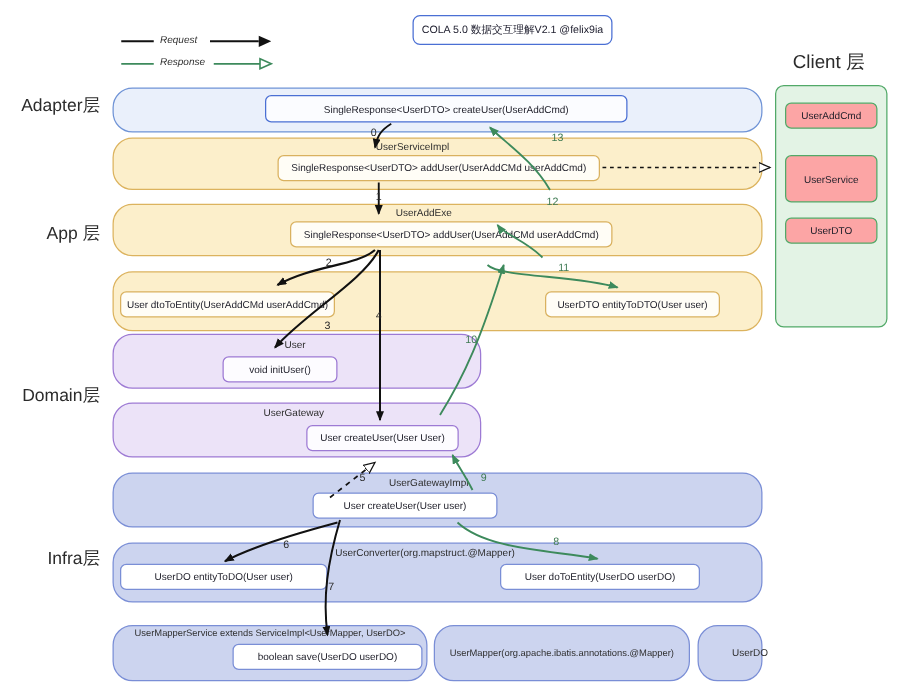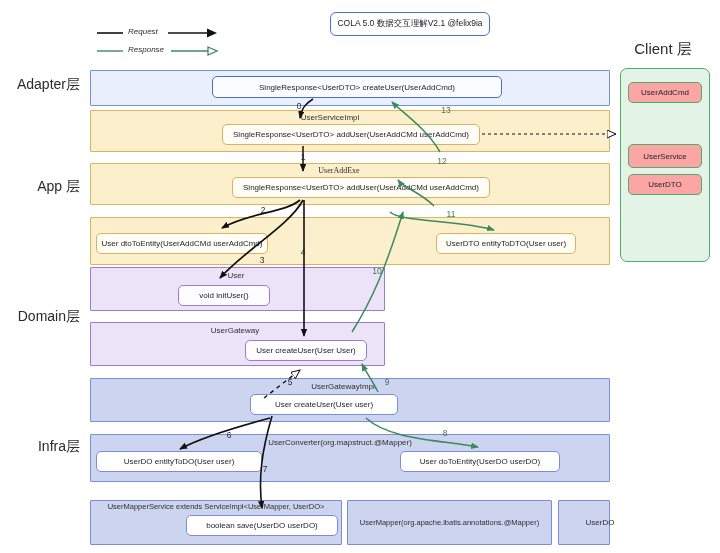--- a/index.html
+++ b/index.html
@@ -23,21 +23,21 @@
   .legend-label{font-size:8px;color:#303030;font-style:italic;}
 
   
   .layer-label{
     font-size:14px;color:#2b2b2b;white-space:nowrap;
     text-align:right;
   }
   .layer-label.center{text-align:center;}
 
   
-  .band{border-width:1.4px;border-style:solid;border-radius:1px;}
+  .band{border-width:1.4px;border-style:solid;border-radius:16px;}
   .band-adapter{background:#eaf0fb;border-color:#6f93d6;}
   .band-app{background:#fcefcb;border-color:#dcb35e;}
   .band-domain{background:#ece3f8;border-color:#9d7ad4;}
   .band-infra{background:#ccd4ef;border-color:#7a8ed6;}
 
   
   .band-cap{
     font-size:8px;color:#2f2f2f;white-space:nowrap;
     text-align:center;
   }
@@ -104,21 +104,21 @@
     <span>SingleResponse&lt;UserDTO&gt; createUser(UserAddCmd)</span>
   </div>
 
   <div class="abs band band-app" style="left:90px;top:110px;width:520px;height:42px;"></div>
   <div class="abs band-cap" style="left:240px;top:113px;width:180px;">UserServiceImpl</div>
   <div class="abs mbox mbox-tan" style="left:222px;top:124px;width:258px;height:21px;">
     <span>SingleResponse&lt;UserDTO&gt; addUser(UserAddCMd userAddCmd)</span>
   </div>
 
   <div class="abs band band-app" style="left:90px;top:163px;width:520px;height:42px;"></div>
-  <div class="abs band-cap" style="left:264px;top:166px;width:150px;font-family:Liberation Serif, serif;">UserAddExe</div>
+  <div class="abs band-cap" style="left:264px;top:166px;width:150px;">UserAddExe</div>
   <div class="abs mbox mbox-tan" style="left:232px;top:177px;width:258px;height:21px;">
     <span>SingleResponse&lt;UserDTO&gt; addUser(UserAddCMd userAddCmd)</span>
   </div>
 
   <div class="abs band band-app" style="left:90px;top:217px;width:520px;height:48px;"></div>
   <div class="abs mbox mbox-tan" style="left:96px;top:233px;width:172px;height:21px;">
     <span>User dtoToEntity(UserAddCMd userAddCmd)</span>
   </div>
   <div class="abs mbox mbox-tan" style="left:436px;top:233px;width:140px;height:21px;">
     <span>UserDTO entityToDTO(User user)</span>
@@ -162,21 +162,21 @@
   </div>
 
   <div class="abs band band-infra" style="left:558px;top:500px;width:52px;height:45px;display:flex;align-items:center;justify-content:center;padding-left:32px;">
     <span class="band-cap">UserDO</span>
   </div>
 
   <div class="abs client-band" style="left:620px;top:68px;width:90px;height:194px;"></div>
   <div class="abs mbox mbox-green" style="left:628px;top:82px;width:74px;height:21px;">
     <span>UserAddCmd</span>
   </div>
-  <div class="abs mbox mbox-green" style="left:628px;top:124px;width:74px;height:24px;margin-top:20px;">
+  <div class="abs mbox mbox-green" style="left:628px;top:124px;width:74px;height:38px;">
     <span>UserService</span>
   </div>
   <div class="abs mbox mbox-green" style="left:628px;top:174px;width:74px;height:21px;">
     <span>UserDTO</span>
   </div>
 
   <svg class="overlay">
     <defs>
       <marker id="ah" markerWidth="9" markerHeight="9" refX="7" refY="3.2" orient="auto" markerUnits="userSpaceOnUse">
         <path d="M0,0 L8,3.2 L0,6.4 z" fill="#111"></path>

